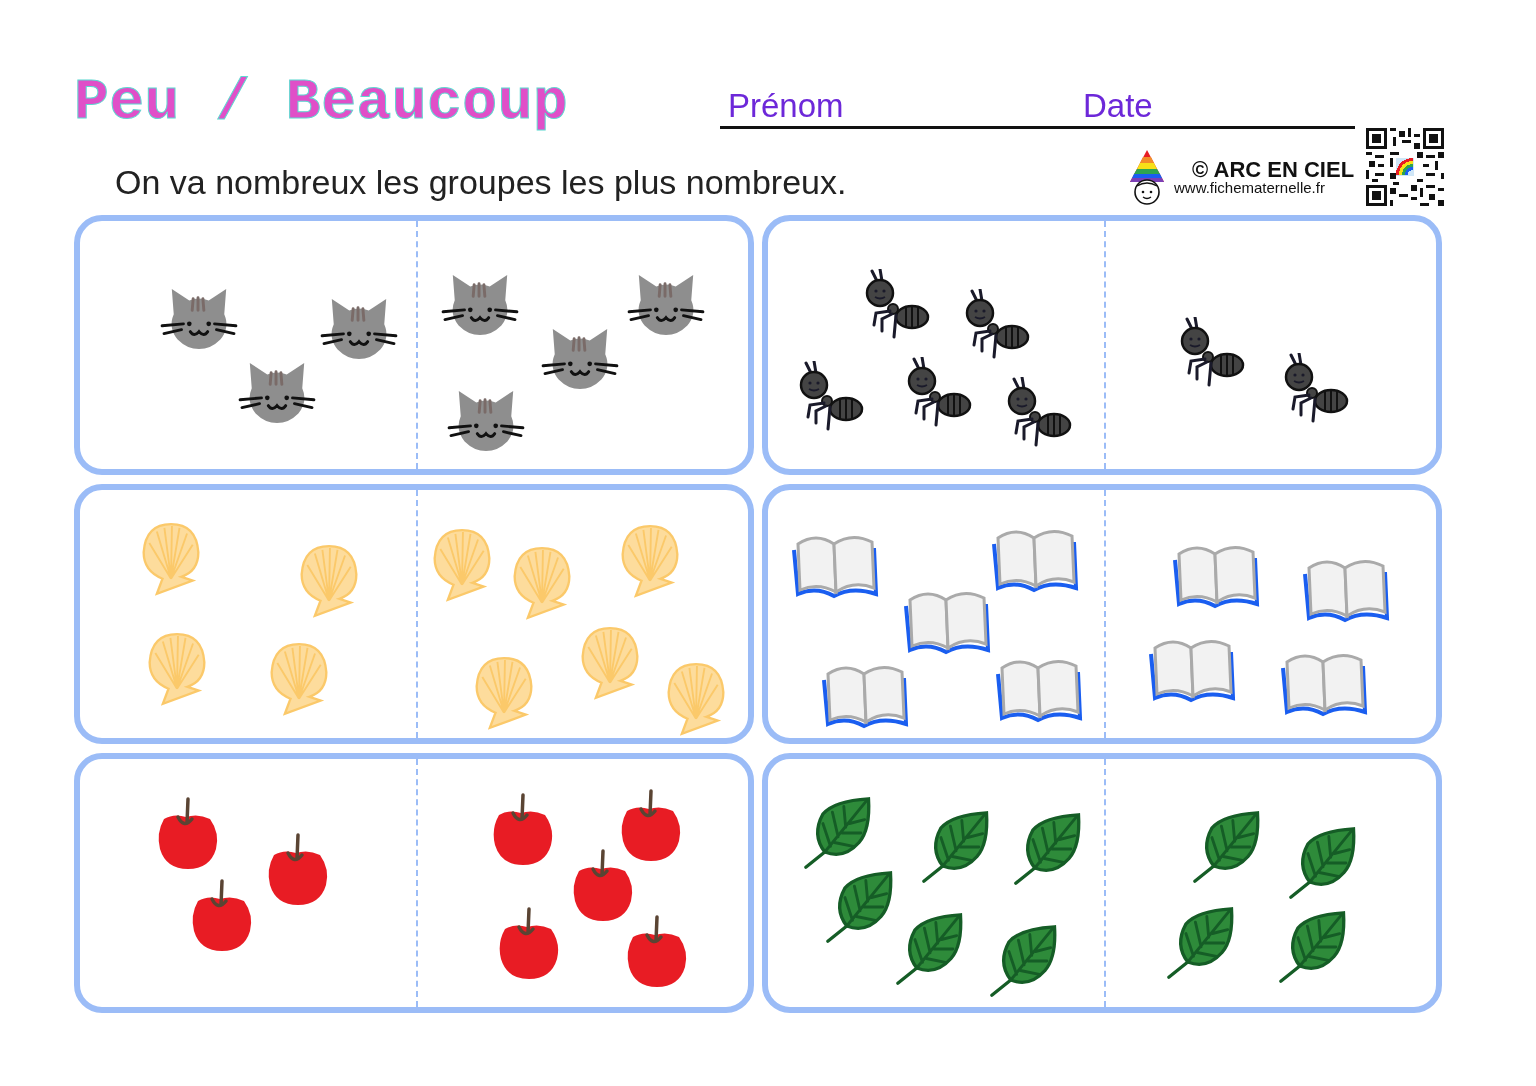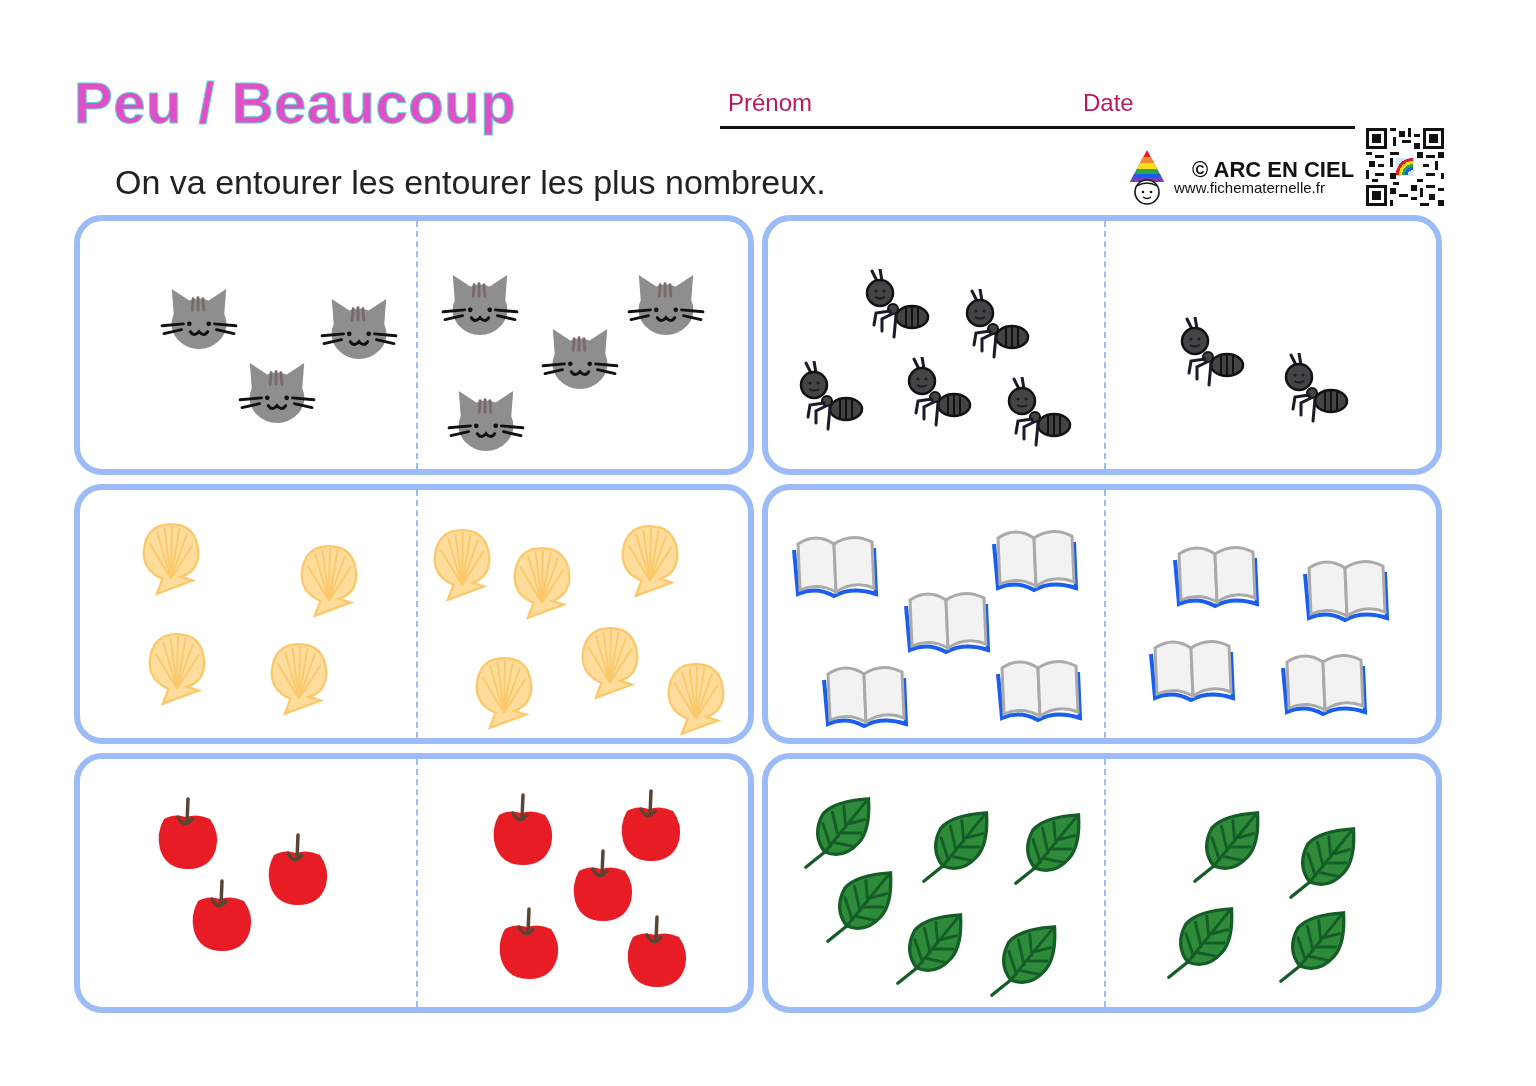--- a/index.html
+++ b/index.html
@@ -1,40 +1,40 @@
 <!DOCTYPE html>
 <html><head>
 <meta charset="utf-8">
 <style>
   html, body { margin: 0; padding: 0; background: #ffffff; }
   body { width: 1536px; height: 1086px; position: relative; overflow: hidden; font-family: "Liberation Sans", sans-serif; }
-  .title { position: absolute; left: 74px; top: 68px; font-family: Liberation Sans, sans-serif; font-weight: 700; font-size: 58px; color: #e04fc8; -webkit-text-stroke: 1px #5fd8d0; letter-spacing: 0.5px; margin: 0; line-height: 1.2; }
+  .title { position: absolute; left: 74px; top: 68px; font-family: Liberation Mono, monospace; font-weight: 700; font-size: 58px; color: #e04fc8; -webkit-text-stroke: 1px #5fd8d0; letter-spacing: 0.5px; margin: 0; line-height: 1.2; }
   .instruction { position: absolute; left: 115px; top: 162px; font-size: 34px; color: #222; line-height: 1.2; }
   .instruction .ul { text-underline-offset: 6px; margin-top: 48px; }
   .name-line { position: absolute; left: 720px; top: 88px; width: 635px; height: 38px; border-bottom: 3px solid #111; }
-  .name-line .lbl { position: absolute; bottom: 8px; font-size: 24px; color: #be185d; line-height: 1.2; }
+  .name-line .lbl { position: absolute; bottom: 0; font-size: 33px; color: #6d28d9; line-height: 1.2; }
   .lbl-prenom { left: 8px; }
   .lbl-date { left: 363px; }
   .credit { position: absolute; left: 1124px; top: 148px; width: 240px; height: 60px; }
   .credit .mascot { position: absolute; left: 0; top: 0; width: 46px; height: 58px; }
   .credit .c1 { position: absolute; left: 68px; top: 9px; font-size: 22px; font-weight: 700; color: #111; white-space: nowrap; }
   .credit .c2 { position: absolute; left: 50px; top: 31px; font-size: 15px; color: #111; white-space: nowrap; text-align: right; }
   .qr { position: absolute; left: 1366px; top: 128px; width: 78px; height: 78px; }
   .panel { position: absolute; border: 6px solid #9bbcf7; border-radius: 28px; background: #fff; box-sizing: border-box; }
   .panel .divider { position: absolute; top: 0; bottom: 0; width: 0; border-left: 2px dashed #9bbcf7; }
   .item { position: absolute; }
   .half { position: absolute; top: 0; bottom: 0; }
 </style>
 </head>
 <body>
 
 <h1 class="title">Peu / Beaucoup</h1>
 
 <div class="instruction">
-  <span>On va entourer les entourer les </span><span class="ul">plus nombreux</span><span>.</span>
+  <span>On va nombreux les groupes les </span><span class="ul">plus nombreux</span><span>.</span>
 </div>
 
 <div class="name-line">
   <span class="lbl lbl-prenom">Prénom</span>
   <span class="lbl lbl-date">Date</span>
 </div>
 
 <div class="credit">
   <svg class="mascot" viewBox="0 0 46 58">
     <path d="M23 2 L6 34 L40 34 Z" fill="#e81c24"></path>

